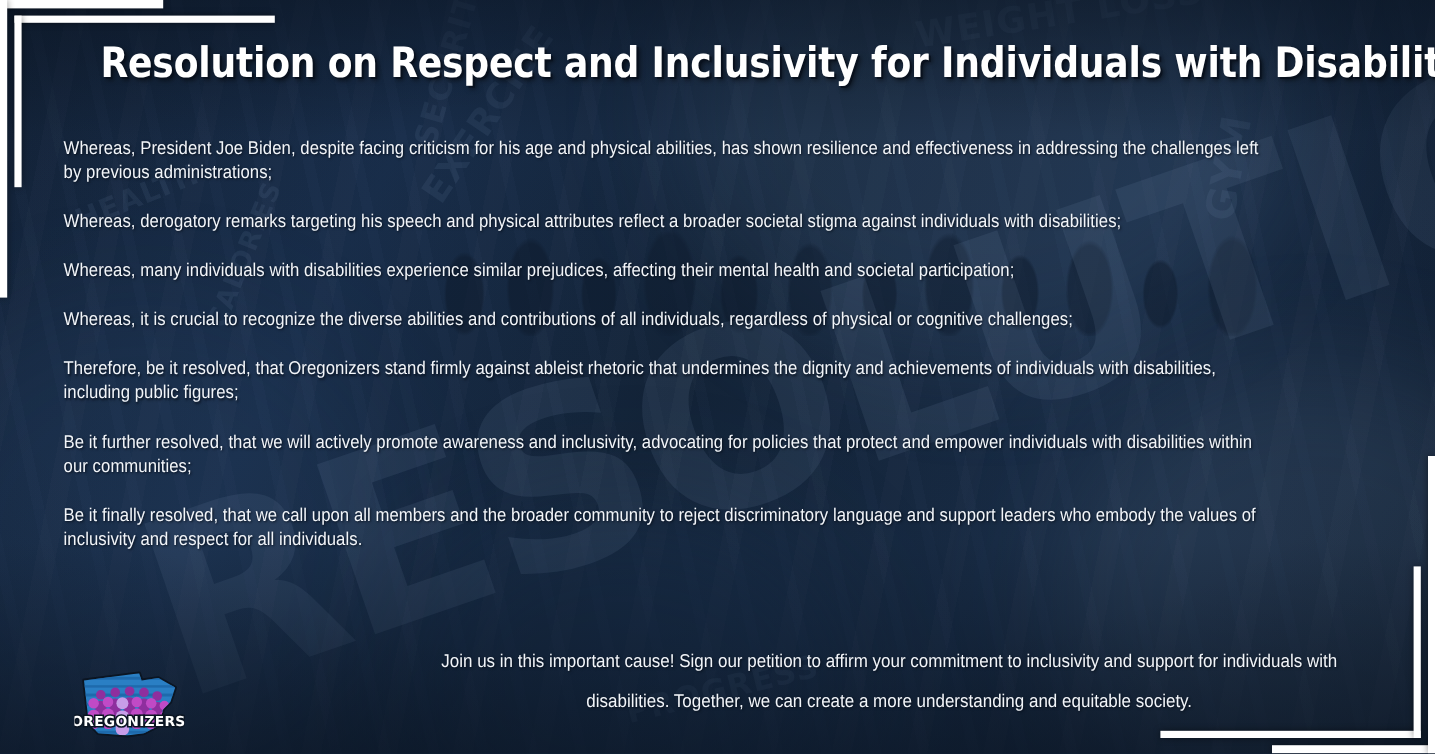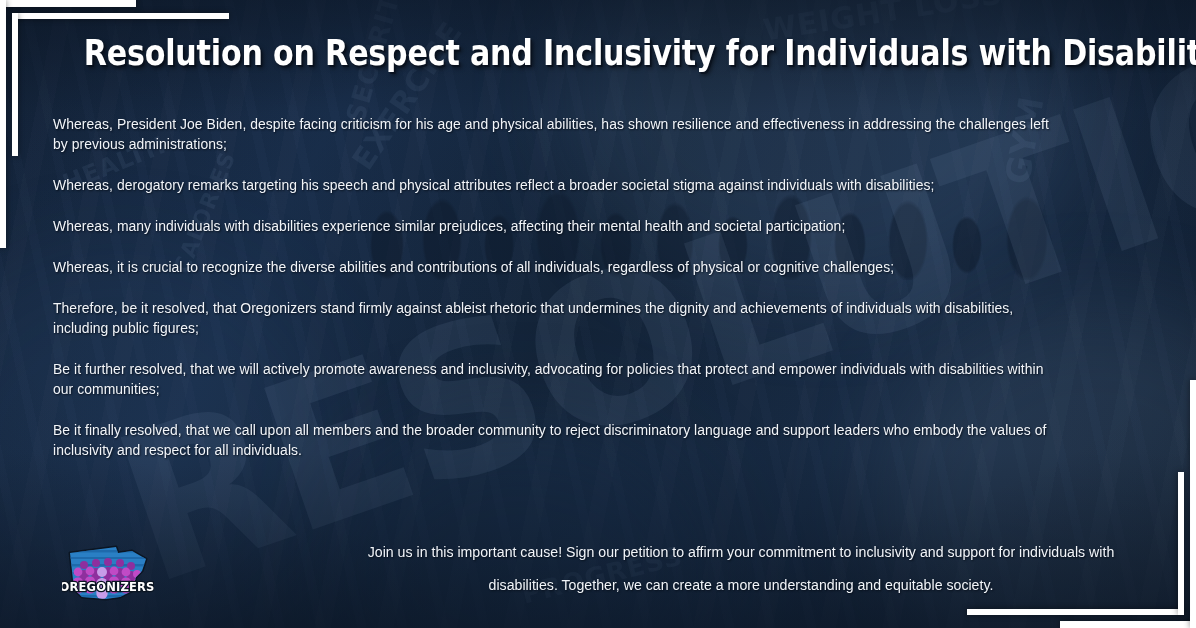--- a/index.html
+++ b/index.html
@@ -189,21 +189,21 @@
     font-size: 15.4px;
     line-height: 33px;
     transform: scaleX(0.92);
     text-shadow: 1px 1px 2px rgba(6,13,24,0.85);
   }
 
   
   .logo {
     position: absolute;
     left: 62px;
-    top: 541px;
+    top: 555px;
     width: 92px;
     height: 64px;
   }
   .logo svg { display: block; width: 92px; height: 64px; }
 </style>
 </head>
 <body>
 
 <div id="poster">
 

